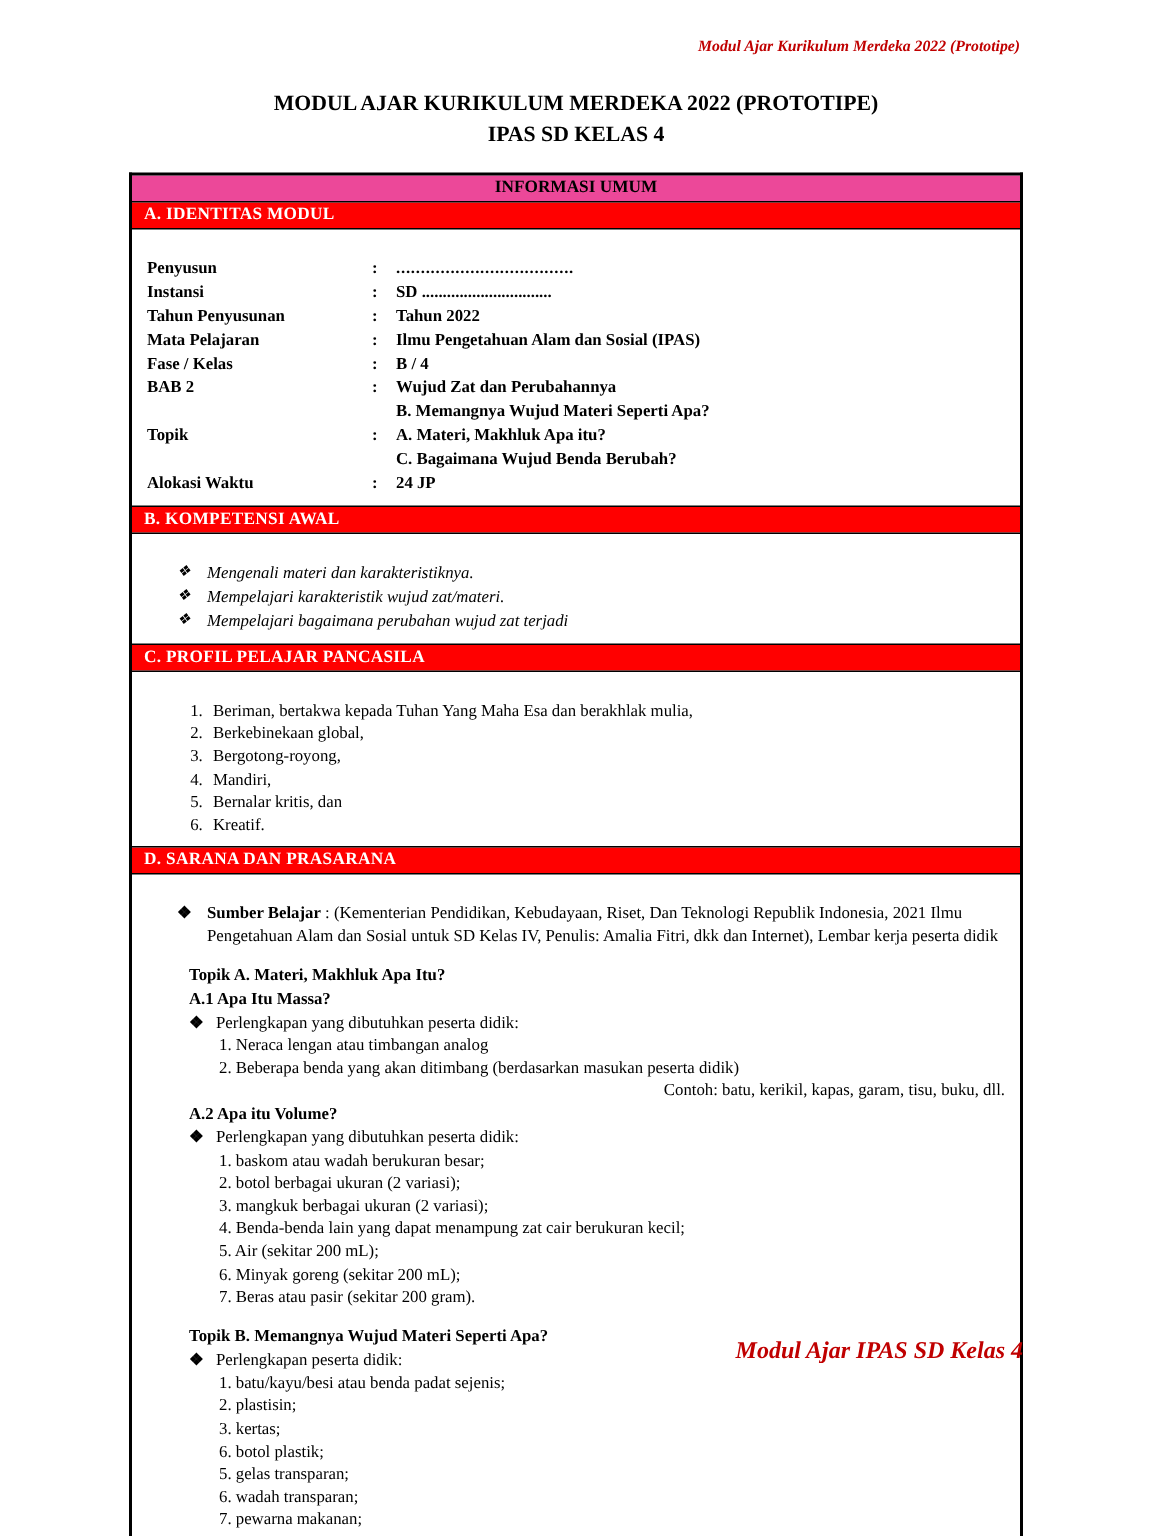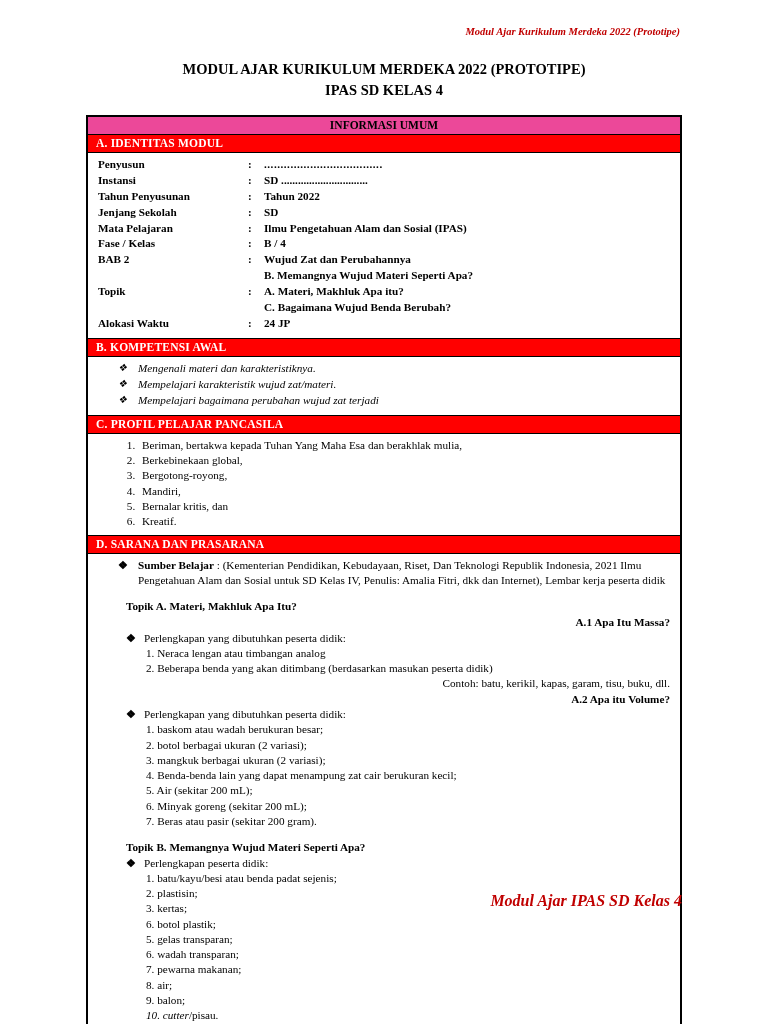--- a/index.html
+++ b/index.html
@@ -61,21 +61,21 @@
   }
   .band-yellow {
     background: #ec4899;
     color: #000000;
     font-weight: bold;
     font-size: 11.5px;
     padding: 2px 8px 3px 8px;
     text-align: center;
   }
   .cellpad {
-    padding: 4px 10px 6px 10px;
+    padding: 19px 10px 6px 10px;
     font-size: 11.2px;
     line-height: 1.32;
   }
 
   
   table.identitas {
     width: 100%;
     border-collapse: collapse;
     font-size: 11.2px;
   }
@@ -135,21 +135,20 @@
   .topik-head {
     font-weight: bold;
     padding-left: 28px;
     margin-top: 11px;
     line-height: 1.4;
   }
   .sub-head {
     font-weight: bold;
     padding-left: 28px;
     line-height: 1.4;
-    text-align: right;
   }
   .bullet-line {
     position: relative;
     padding-left: 46px;
     line-height: 1.36;
   }
   .bullet-line:before {
     content: "\2756";
     position: absolute;
     left: 28px;
@@ -216,25 +215,20 @@
                 </tr>
                 <tr>
                   <td class="lbl">Instansi</td>
                   <td class="col">:</td>
                   <td class="val">SD ...............................</td>
                 </tr>
                 <tr>
                   <td class="lbl">Tahun Penyusunan</td>
                   <td class="col">:</td>
                   <td class="val">Tahun 2022</td>
-                </tr>
-                <tr>
-                  <td class="lbl">Jenjang Sekolah</td>
-                  <td class="col">:</td>
-                  <td class="val">SD</td>
                 </tr>
                 <tr>
                   <td class="lbl">Mata Pelajaran</td>
                   <td class="col">:</td>
                   <td class="val">Ilmu Pengetahuan Alam dan Sosial (IPAS)</td>
                 </tr>
                 <tr>
                   <td class="lbl">Fase / Kelas</td>
                   <td class="col">:</td>
                   <td class="val">B / 4</td>

